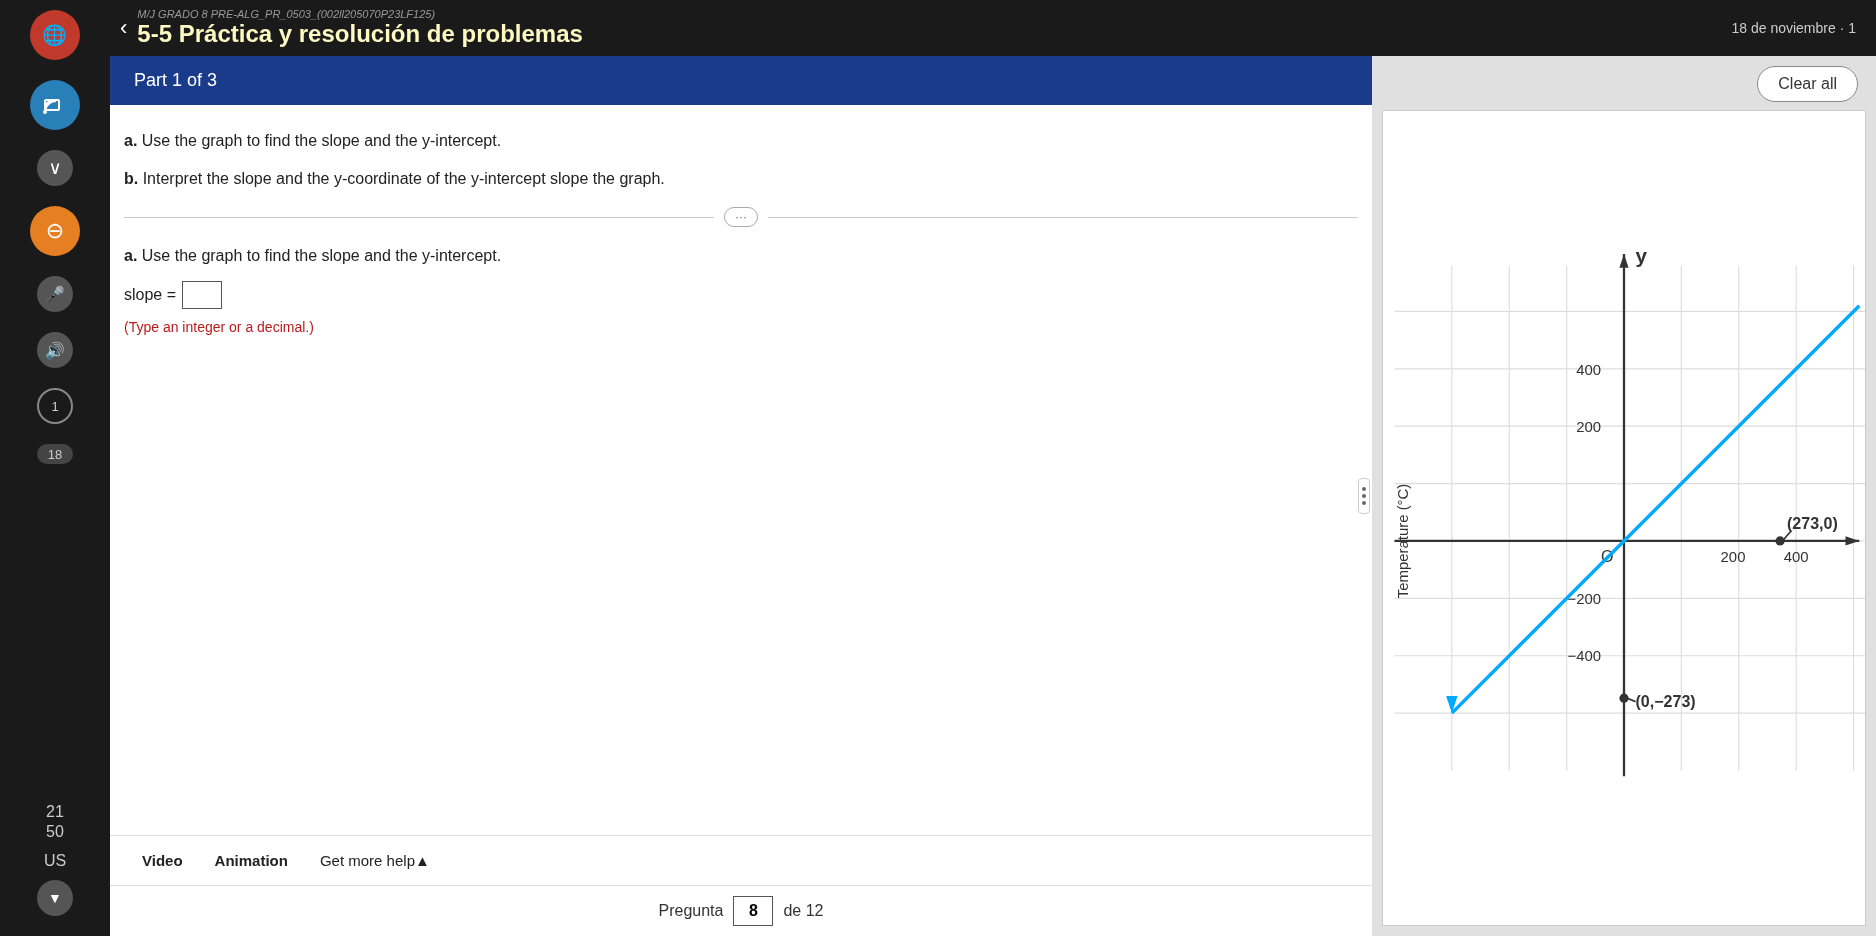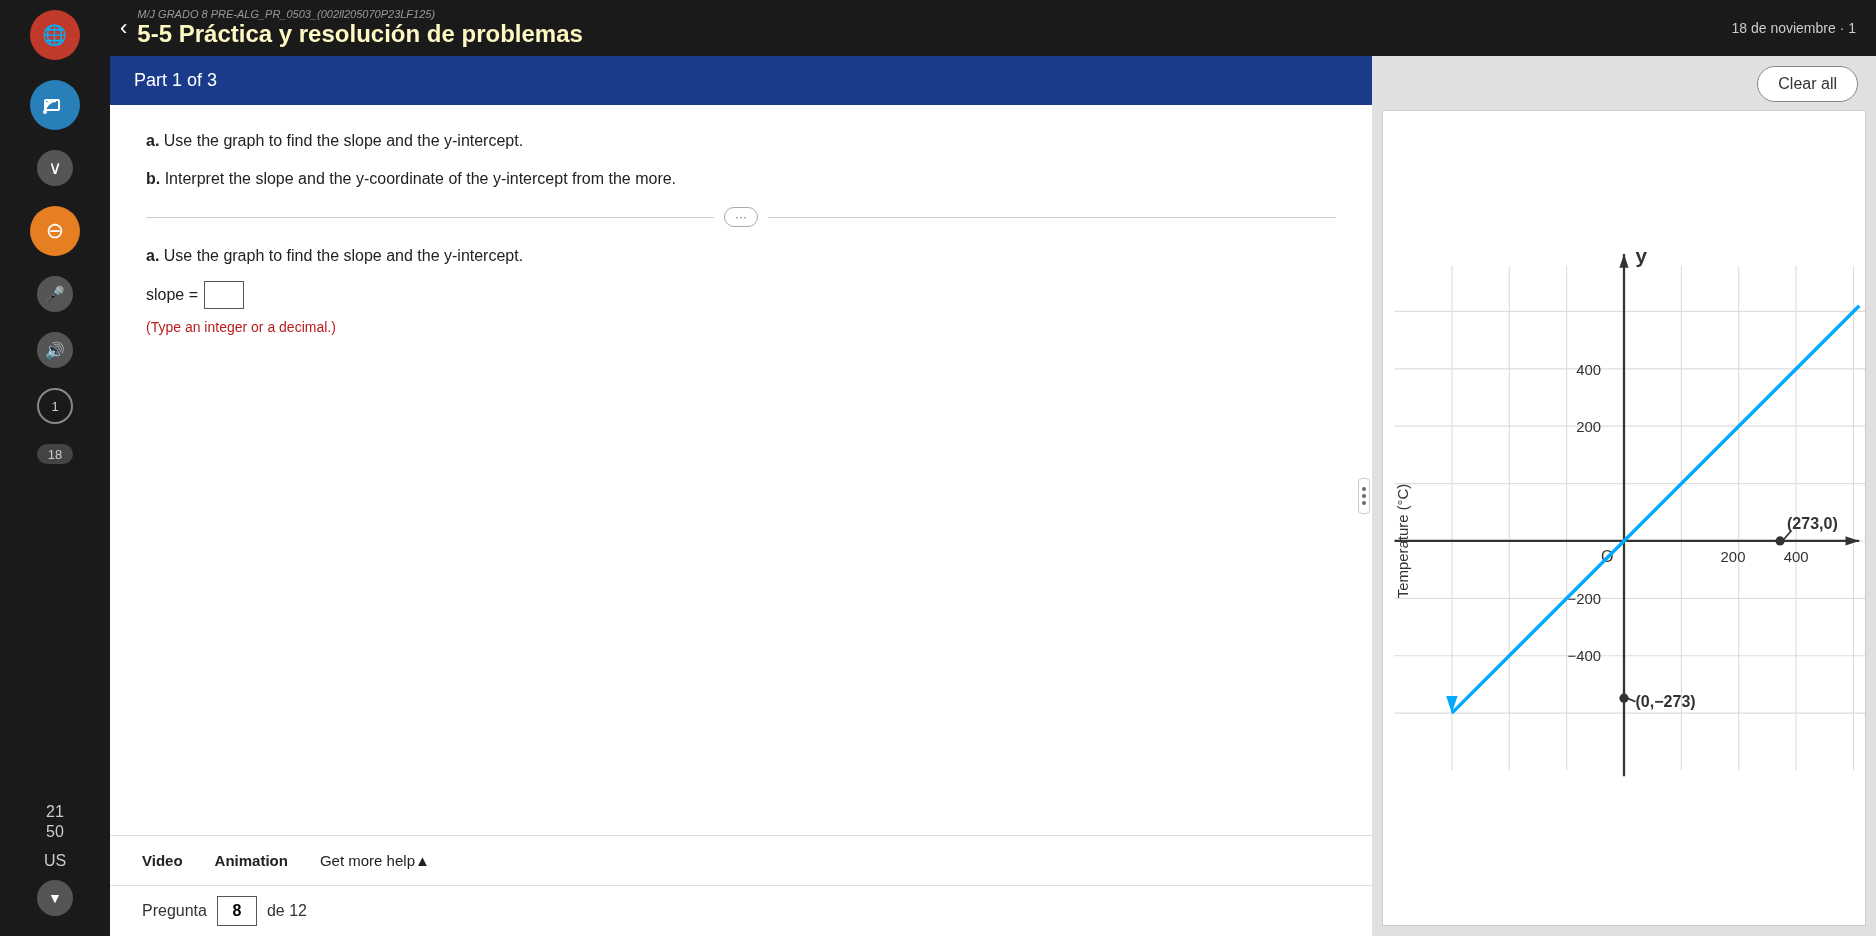--- a/index.html
+++ b/index.html
@@ -140,21 +140,21 @@
       background: #1a3a8a;
       color: white;
       padding: 14px 24px;
       font-size: 18px;
       font-weight: normal;
       flex-shrink: 0;
     }
 
     
     .question-content {
-      padding: 24px 36px;
+      padding: 24px 14px;
       flex: 1;
     }
     .question-text {
       font-size: 16px;
       color: #222;
       margin-bottom: 14px;
       line-height: 1.5;
     }
     .question-text strong {
       font-weight: bold;
@@ -241,21 +241,21 @@
       cursor: pointer;
     }
 
     
     .footer {
       background: white;
       border-top: 1px solid #ddd;
       padding: 10px 32px;
       display: flex;
       align-items: center;
-      justify-content: flex-start;
+      justify-content: center;
       gap: 10px;
       flex-shrink: 0;
     }
     .footer-label {
       font-size: 16px;
       color: #333;
     }
     .footer-page-box {
       border: 1px solid #555;
       width: 40px;
@@ -383,21 +383,21 @@
         <span>Part 1 of 3</span>
       </div>
 
       <div class="question-content">
         <div class="question-text">
           <strong>a.</strong>
           <span>Use the graph to find the slope and the y-intercept.</span>
         </div>
         <div class="question-text">
           <strong>b.</strong>
-          <span>Interpret the slope and the y-coordinate of the y-intercept from the more.</span>
+          <span>Interpret the slope and the y-coordinate of the y-intercept slope the graph.</span>
         </div>
 
         <div class="divider-row">
           <div class="divider-line"></div>
           <div class="divider-dots">···</div>
           <div class="divider-line"></div>
         </div>
 
         <div class="sub-question">
           <div class="sub-question-text">

